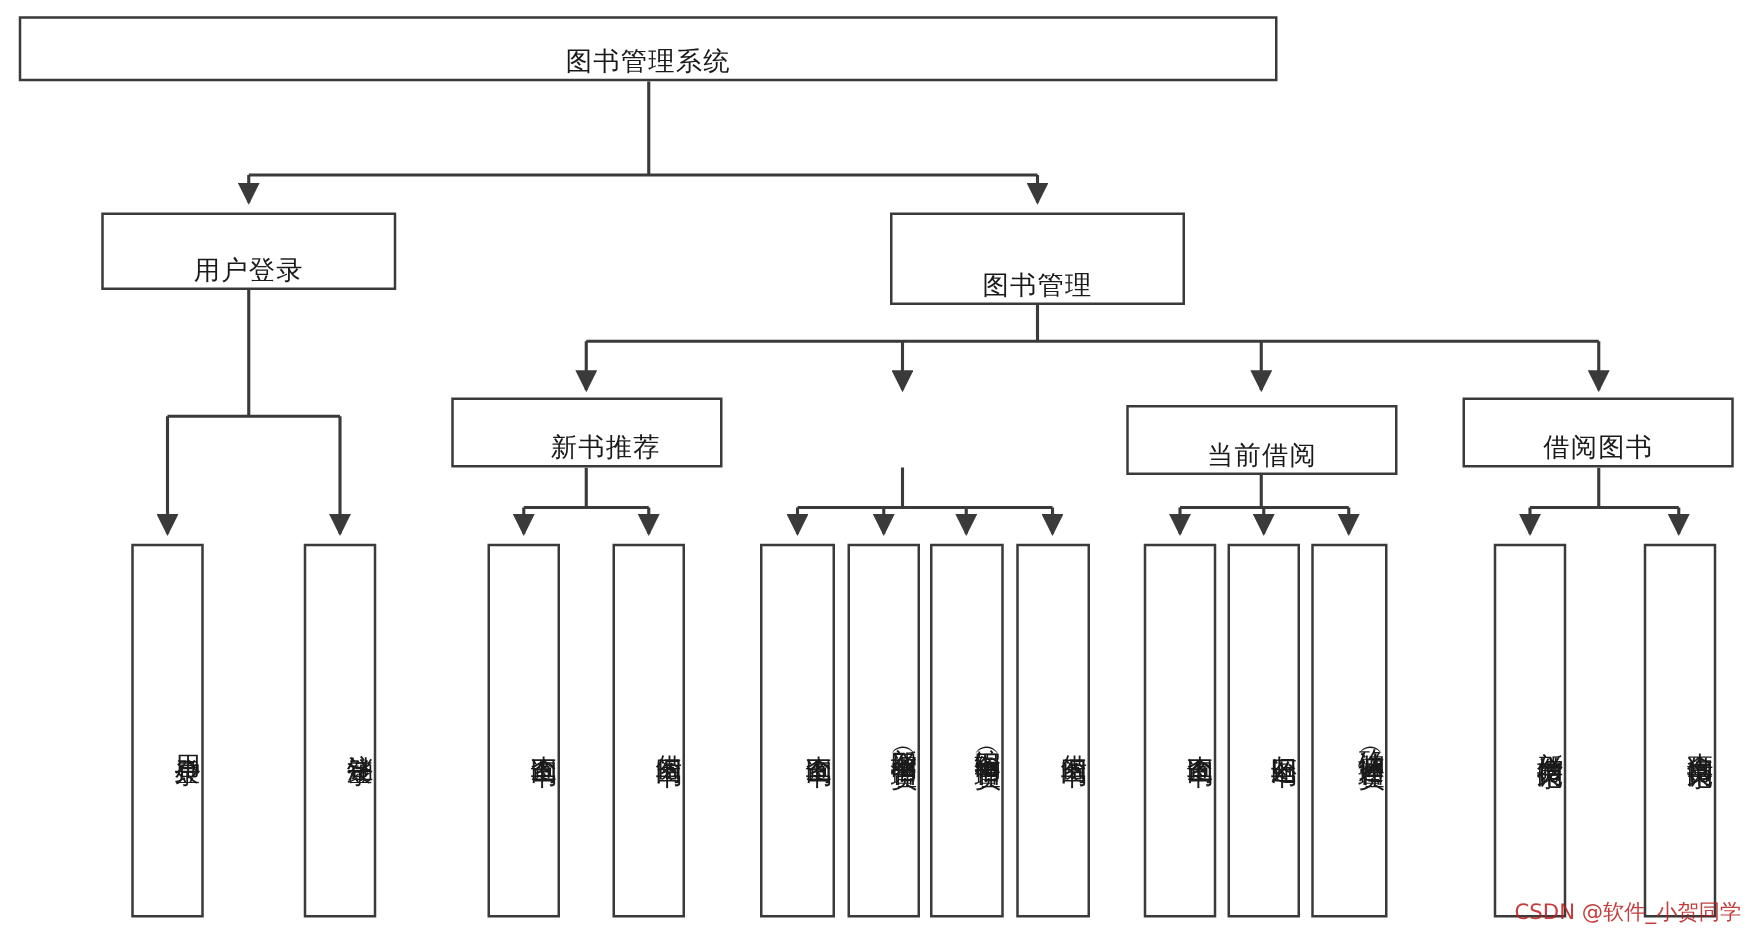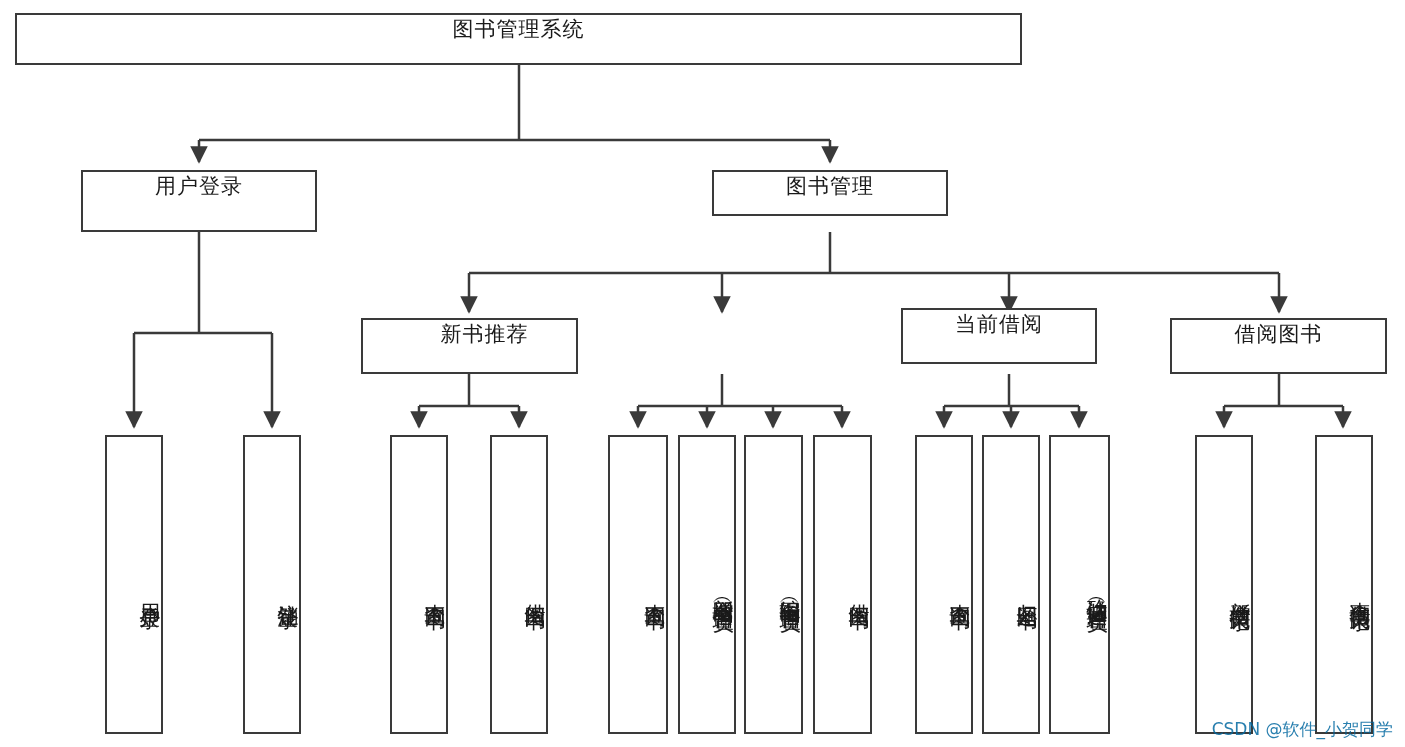--- a/index.html
+++ b/index.html
@@ -16,21 +16,21 @@
     height: 747px;
     background: #ffffff;
     overflow: hidden;
   }
   .node {
     position: absolute;
     box-sizing: border-box;
     border: 2px solid #3a3a3a;
     background: #ffffff;
     display: flex;
-    align-items: flex-start;
+    align-items: flex-end;
     justify-content: center;
     color: #1a1a1a;
     z-index: 3;
   }
   .node.horiz {
     font-size: 21px;
     letter-spacing: 1px;
   }
   .node.vert {
     writing-mode: vertical-rl;
@@ -54,21 +54,21 @@
     width: 1405px;
     height: 747px;
     z-index: 1;
     pointer-events: none;
   }
   .watermark {
     position: absolute;
     right: 12px;
     bottom: 6px;
     font-size: 17px;
-    color: #0369a1;
+    color: #b91c1c;
     opacity: 0.85;
     z-index: 5;
     white-space: nowrap;
   }
 </style>
 </head>
 <body>
 
 <div id="canvas">
 
@@ -122,28 +122,28 @@
     </g>
   </svg>
 
   <div class="node horiz" style="left:15px; top:13px; width:1007px; height:52px;">
     <span>图书管理系统</span>
   </div>
 
   <div class="node horiz" style="left:81px; top:170px; width:236px; height:62px;">
     <span>用户登录</span>
   </div>
-  <div class="node horiz" style="left:712px; top:170px; width:236px; height:46px;">
+  <div class="node horiz" style="left:712px; top:170px; width:236px; height:74px;">
     <span>图书管理</span>
   </div>
 
   <div class="node horiz" style="left:361px; top:318px; width:217px; height:56px;padding-left:30px;">
     <span>新书推荐</span>
   </div>
-  <div class="node horiz" style="left:901px; top:308px; width:196px; height:56px;">
+  <div class="node horiz" style="left:901px; top:324px; width:217px; height:56px;">
     <span>当前借阅</span>
   </div>
   <div class="node horiz" style="left:1170px; top:318px; width:217px; height:56px;">
     <span>借阅图书</span>
   </div>
 
   <div class="node vert" style="left:105px; top:435px; width:58px; height:299px;">
     <span class="vtext">用户登录</span>
   </div>
   <div class="node vert" style="left:243px; top:435px; width:58px; height:299px;">

